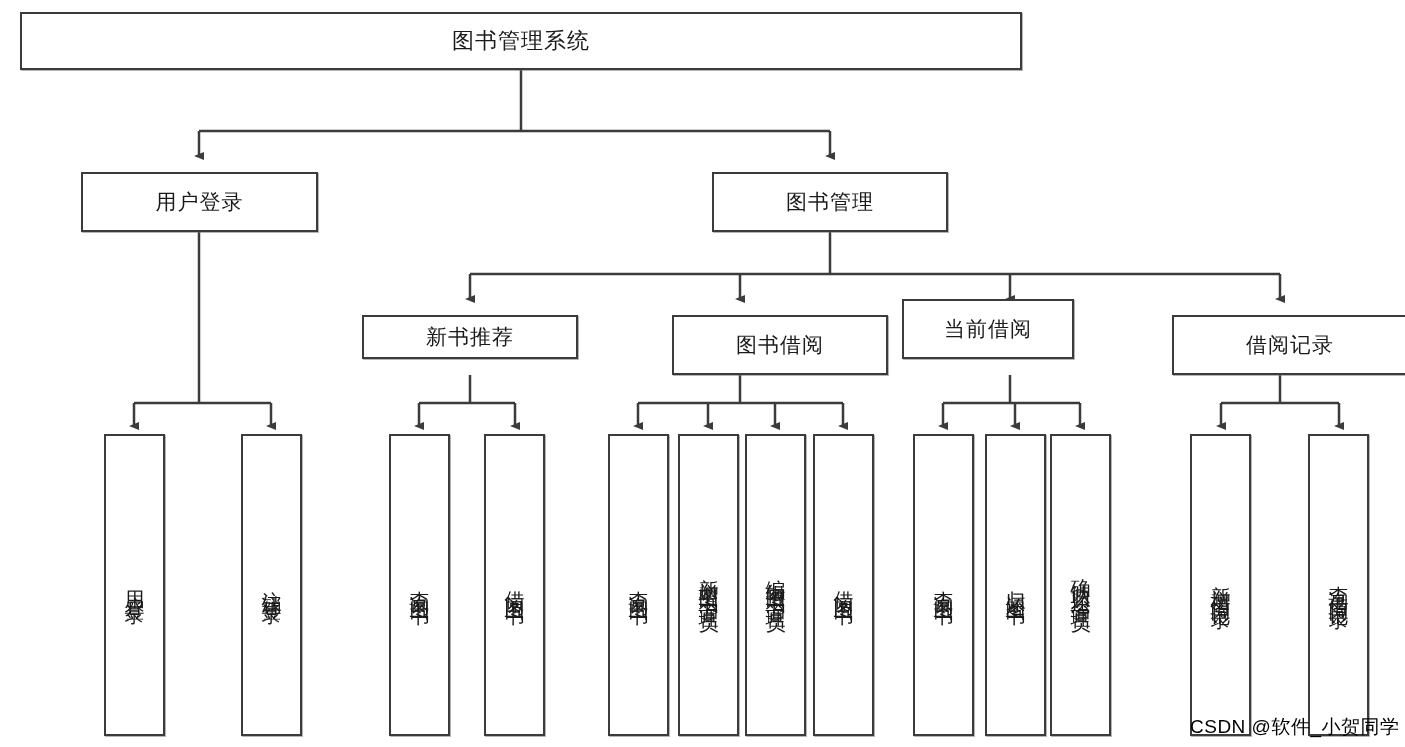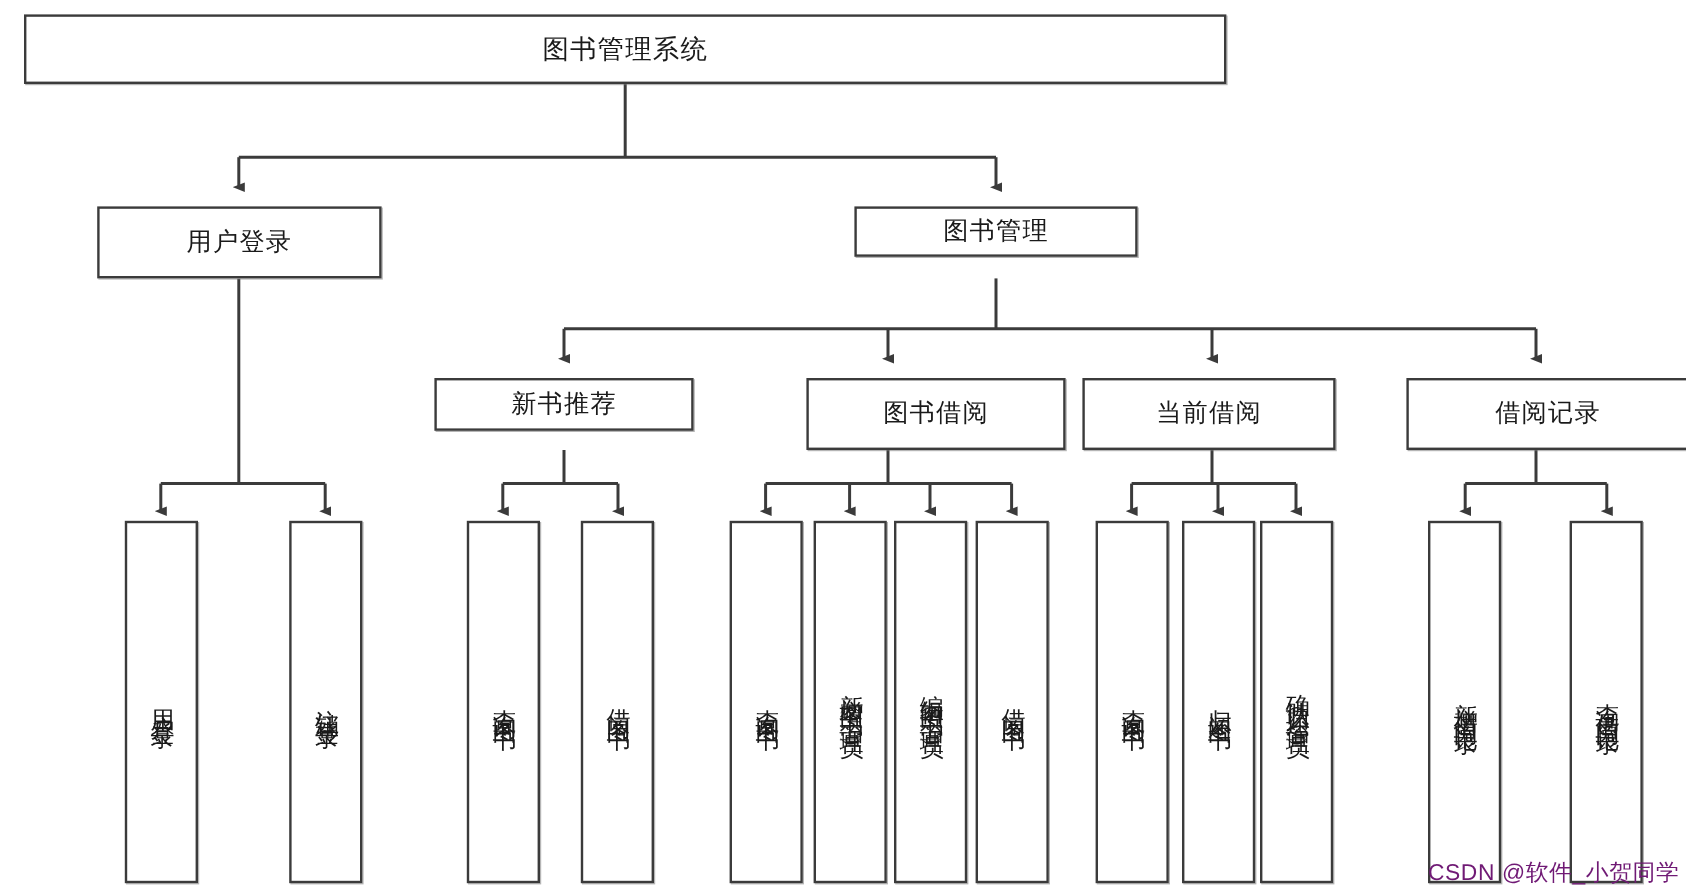--- a/index.html
+++ b/index.html
@@ -56,21 +56,21 @@
   .node.vert .vlabel {
     writing-mode: vertical-rl;
     text-orientation: upright;
     display: block;
   }
   .watermark {
     position: absolute;
     left: 1190px;
     top: 714px;
     font-size: 19px;
-    color: #701a75;
+    color: #000000;
     white-space: nowrap;
     letter-spacing: 0.5px;
   }
 </style>
 </head>
 <body>
 
 <div id="canvas">
 
   <svg id="edges" viewBox="0 0 1405 747" xmlns="http://www.w3.org/2000/svg">
@@ -123,31 +123,31 @@
     </g>
   </svg>
 
   <div class="node horiz root" style="left:20px; top:12px; width:1002px; height:58px;">
     <span>图书管理系统</span>
   </div>
 
   <div class="node horiz" style="left:81px; top:172px; width:237px; height:60px;">
     <span>用户登录</span>
   </div>
-  <div class="node horiz" style="left:712px; top:172px; width:236px; height:42px;">
+  <div class="node horiz" style="left:712px; top:172px; width:236px; height:60px;">
     <span>图书管理</span>
   </div>
 
   <div class="node horiz" style="left:362px; top:315px; width:216px; height:44px;">
     <span>新书推荐</span>
   </div>
   <div class="node horiz" style="left:632px; top:315px; width:216px; height:60px;margin-left:40px;">
     <span>图书借阅</span>
   </div>
-  <div class="node horiz" style="left:902px; top:315px; width:211px; height:60px;">
+  <div class="node horiz" style="left:902px; top:299px; width:172px; height:60px;">
     <span>当前借阅</span>
   </div>
   <div class="node horiz" style="left:1172px; top:315px; width:236px; height:60px;">
     <span>借阅记录</span>
   </div>
 
   <div class="node vert" style="left:104px; top:434px; width:61px; height:302px;">
     <span class="vlabel">用户登录</span>
   </div>
   <div class="node vert" style="left:241px; top:434px; width:61px; height:302px;">

